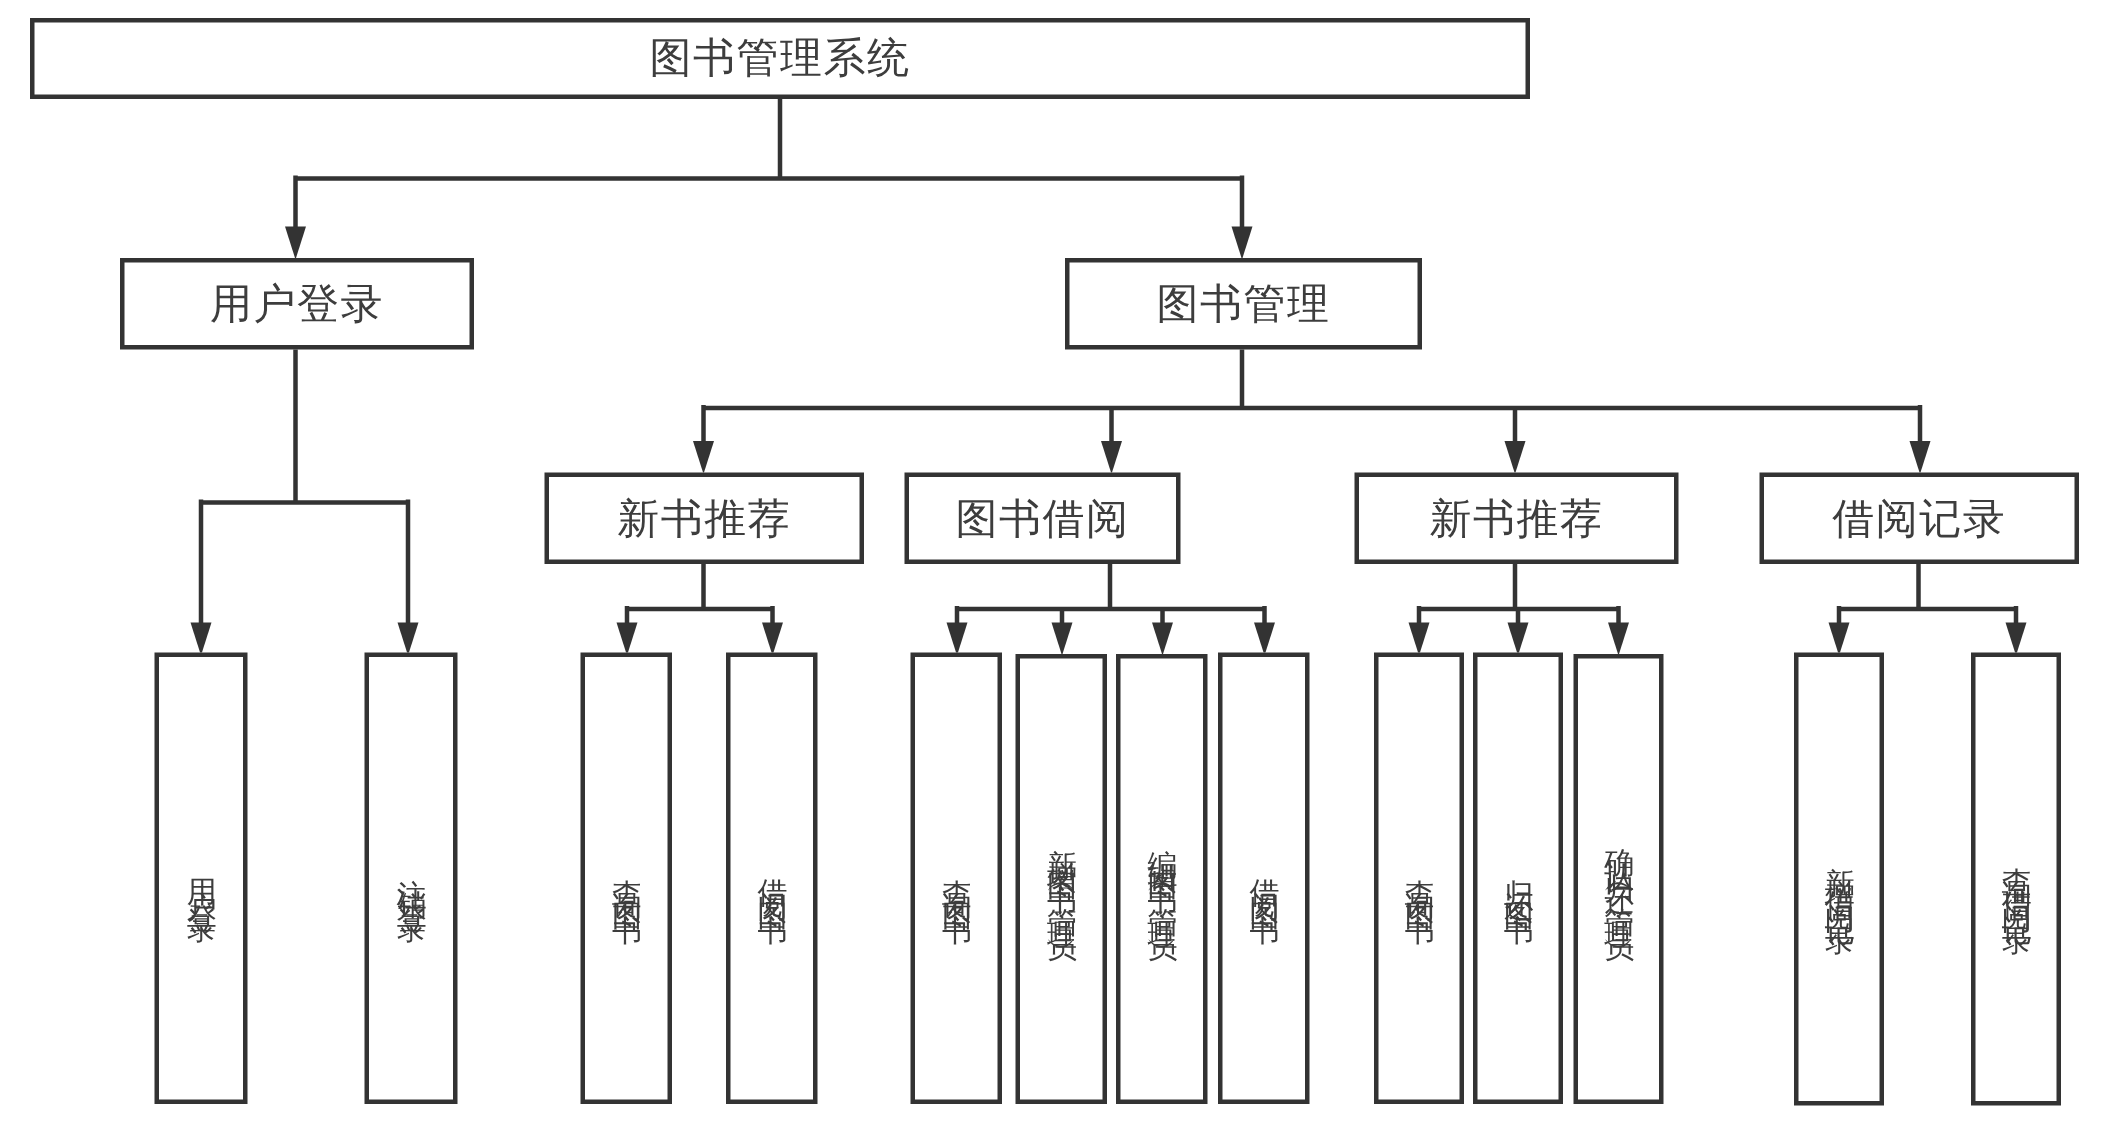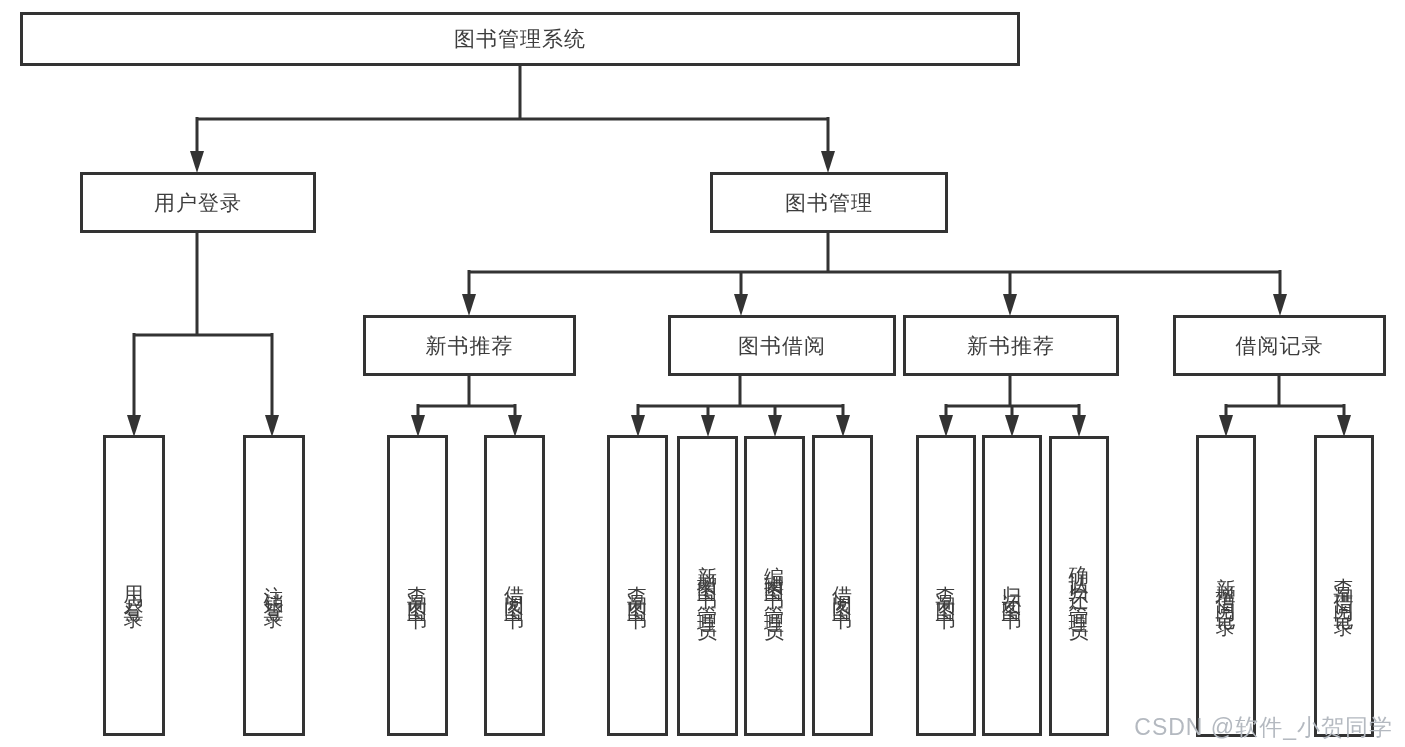--- a/index.html
+++ b/index.html
@@ -14,21 +14,21 @@
   .ln{stroke:#333333;stroke-width:3;fill:none;}
   .ar{fill:#333333;stroke:none;}
   .box{
     position:absolute;
     box-sizing:border-box;
     border:3px solid #333333;
     background:#ffffff;
     display:flex;align-items:center;justify-content:center;
     color:#3d3d3d;
   }
-  .h{font-size:21px;letter-spacing:1px;}
+  .h{font-size:28px;letter-spacing:1px;}
   .v{
     writing-mode:vertical-rl;
     text-orientation:mixed;
     font-size:20px;
     letter-spacing:8px;
     line-height:1;
   }
   .watermark{
     position:absolute;
     right:12px;bottom:4px;
@@ -85,21 +85,21 @@
       <path class="ar" d="M1337 415 H1351 L1344 437 Z"></path>
     </g>
   </svg>
 
   <div class="box h" style="left:20px;top:12px;width:1000px;height:54px">图书管理系统</div>
 
   <div class="box h" style="left:80px;top:172px;width:236px;height:61px">用户登录</div>
   <div class="box h" style="left:363px;top:315px;width:213px;height:61px">新书推荐</div>
 
   <div class="box h" style="left:710px;top:172px;width:238px;height:61px">图书管理</div>
-  <div class="box h" style="left:668px;top:315px;width:228px;height:61px">图书借阅</div>
+  <div class="box h" style="left:603px;top:315px;width:184px;height:61px">图书借阅</div>
   <div class="box h" style="left:903px;top:315px;width:216px;height:61px">新书推荐</div>
   <div class="box h" style="left:1173px;top:315px;width:213px;height:61px">借阅记录</div>
 
   <div class="box v" style="left:103px;top:435px;width:62px;height:301px">用户登录</div>
   <div class="box v" style="left:243px;top:435px;width:62px;height:301px">注销登录</div>
 
   <div class="box v" style="left:387px;top:435px;width:61px;height:301px">查询图书</div>
   <div class="box v" style="left:484px;top:435px;width:61px;height:301px">借阅图书</div>
 
   <div class="box v" style="left:607px;top:435px;width:61px;height:301px">查询图书</div>
@@ -107,15 +107,14 @@
   <div class="box v" style="left:744px;top:436px;width:61px;height:300px">编辑图书（管理员）</div>
   <div class="box v" style="left:812px;top:435px;width:61px;height:301px">借阅图书</div>
 
   <div class="box v" style="left:916px;top:435px;width:60px;height:301px">查询图书</div>
   <div class="box v" style="left:982px;top:435px;width:60px;height:301px">归还图书</div>
   <div class="box v" style="left:1049px;top:436px;width:60px;height:300px">确认归还（管理员）</div>
 
   <div class="box v" style="left:1196px;top:435px;width:60px;height:302px">新增借阅记录</div>
   <div class="box v" style="left:1314px;top:435px;width:60px;height:302px">查询借阅记录</div>
 
-  <div class="watermark">CSDN @软件_小贺同学</div>
 
 </div>
 
 </body></html>

